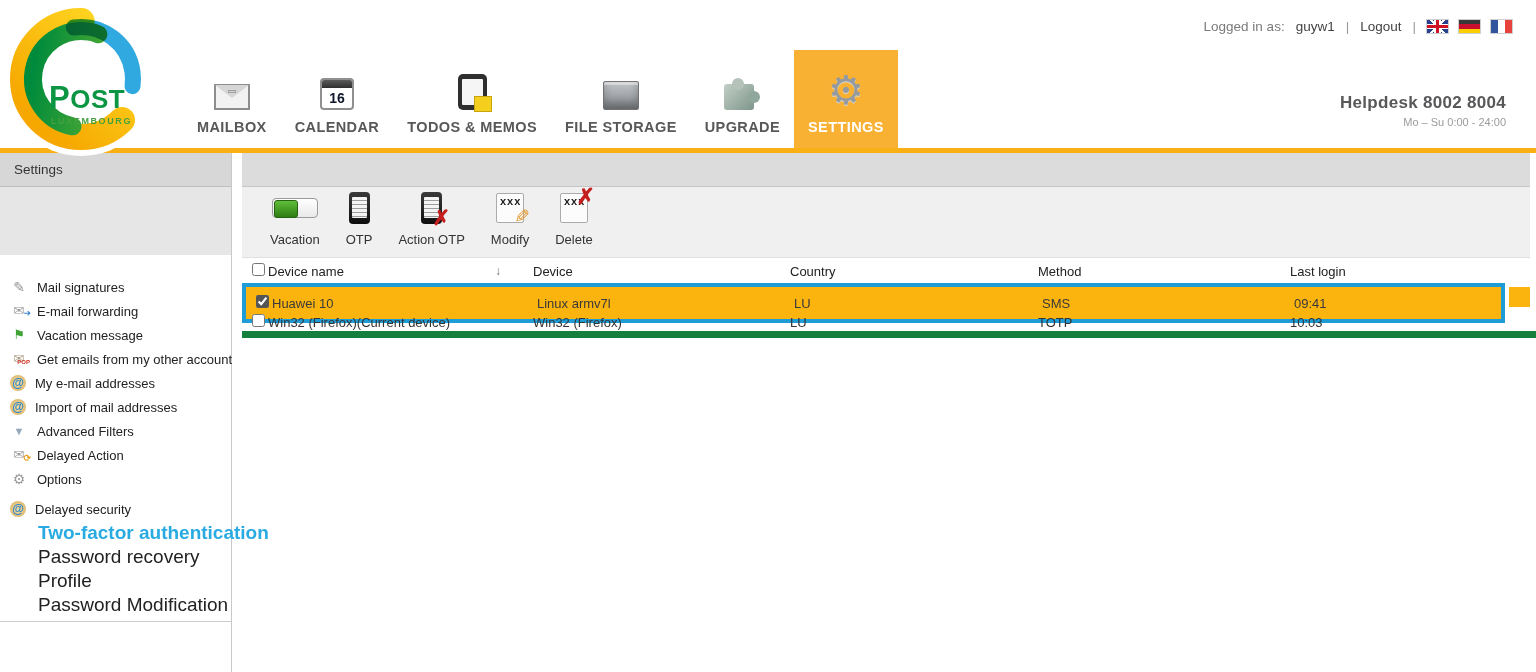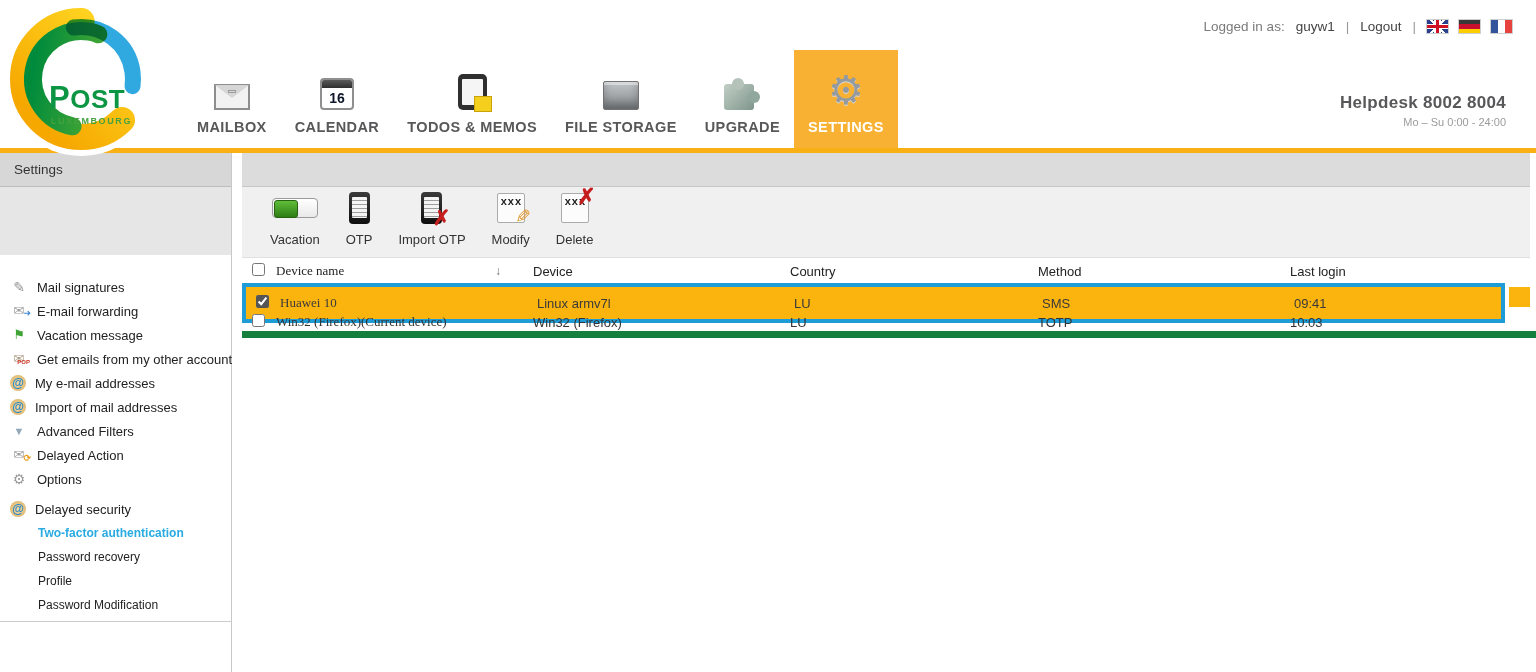--- a/index.html
+++ b/index.html
@@ -76,21 +76,21 @@
   .si.env-fwd::after { content:"➜"; position:absolute; right:-3px; bottom:-2px; font-size:9px; color:#3e86d6; }
   .si.flagpost { color:#3FA435; font-size:13px; }
   .si.env-pop { color:#ab9c86; }
   .si.env-pop::after { content:"POP"; position:absolute; right:-2px; bottom:-3px; font-size:6px; font-weight:700; color:#cc3322; }
   .si.atglobe { width:16px; min-width:16px; height:16px; border-radius:50%; background:radial-gradient(#f3dca8,#d8ae5f); color:#2b86c8; font-weight:700; font-size:12px; line-height:16px; }
   .si.funnel { color:#93a9bb; font-size:11px; }
   .si.env-delay::after { content:"⟳"; position:absolute; right:-3px; bottom:-3px; font-size:9px; color:#E8A020; font-weight:700; }
   .si.gear { font-size:14px; color:#9a9a9a; }
   .sb-security { margin-top:6px; }
   .sb-sub { list-style:none; }
-  .sb-sub li { height:24px; line-height:24px; padding-left:38px; font-size:12px; color:#222; cursor:pointer; white-space:nowrap; }
+  .sb-sub li { height:24px; line-height:24px; padding-left:38px; font-size:19px; color:#222; cursor:pointer; white-space:nowrap; }
   .sb-sub li.active { color:#29ABE2; font-weight:700; }
   .sb-divider { margin-top:4px; border-top:1px solid #ccc; }
 
   
   .main { position:absolute; left:242px; top:153px; width:1294px; height:519px; }
   .main-gray { width:1288px; height:34px; background:#DCDCDC; border-bottom:1px solid #c5c5c5; }
   .toolbar { width:1288px; height:71px; background:#F0F0F0; border-bottom:1px solid #e0e0e0; display:flex; align-items:flex-end; padding:0 0 4px 18px; gap:6px; }
   .tb-btn { display:flex; flex-direction:column; align-items:center; gap:7px; padding:6px 10px; cursor:pointer; border-radius:3px; }
   .tb-btn .tbi { height:34px; display:flex; align-items:center; justify-content:center; position:relative; }
   .tb-label { font-size:13px; color:#333; white-space:nowrap; }
@@ -104,21 +104,21 @@
   .doc { width:28px; height:30px; background:#fcfcfc; border:1px solid #ababab; border-radius:2px; position:relative; }
   .doc::before { content:"xxx"; position:absolute; left:3px; top:1px; font-size:11px; font-weight:700; color:#1d1d1d; letter-spacing:1px; }
   .badge-x-br::after { content:"✗"; position:absolute; right:-8px; bottom:-6px; font-size:21px; font-weight:700; color:#C41E1E; }
   .badge-x-tr::after { content:"✗"; position:absolute; right:-8px; top:-10px; font-size:22px; font-weight:700; color:#C41E1E; }
   .badge-pencil::after { content:"✎"; position:absolute; right:-7px; bottom:-6px; font-size:19px; color:#E2982F; transform:scaleX(-1); }
 
   
   .table { position:absolute; left:0; top:105px; width:1294px; }
   .trow { position:absolute; left:0; width:1294px; }
   .tcell { position:absolute; top:50%; transform:translateY(-50%); font-size:13px; white-space:nowrap; }
-  .c-check { left:10px; } .c-name { left:34px;font-family:Liberation Serif, serif; } .c-sort { left:253px; color:#707070; font-size:12px; }
+  .c-check { left:10px; } .c-name { left:26px; } .c-sort { left:253px; color:#707070; font-size:12px; }
   .c-device { left:291px; } .c-country { left:548px; } .c-method { left:796px; } .c-login { left:1048px; }
   input[type=checkbox]{ width:13px; height:13px; accent-color:#555; cursor:pointer; }
 
   .thead { top:0; height:25px; color:#222; }
   .sel-row { top:25px; height:40px; width:1263px; border:4px solid #1E9CD7; background:#FBB30D; cursor:pointer; }
   .sel-row .tcell { color:#3a3a3a; }
   .sel-tail { position:absolute; top:29px; left:1267px; width:21px; height:20px; background:#FBB30D; }
   .row2 { top:55px; height:25px; border-bottom:7px solid #15803d; cursor:pointer; }
   .row2 .tcell { color:#333; }
 </style>
@@ -277,21 +277,21 @@
     <div class="tb-btn">
       <div class="tbi">
           <span class="phone"></span>
         </div>
       <div class="tb-label">OTP</div>
     </div>
     <div class="tb-btn">
       <div class="tbi">
           <span class="phone badge-x-br"></span>
         </div>
-      <div class="tb-label">Import OTP</div>
+      <div class="tb-label">Action OTP</div>
     </div>
     <div class="tb-btn">
       <div class="tbi">
           <span class="doc badge-pencil"></span>
         </div>
       <div class="tb-label">Modify</div>
     </div>
     <div class="tb-btn">
       <div class="tbi">
           <span class="doc badge-x-tr"></span>

